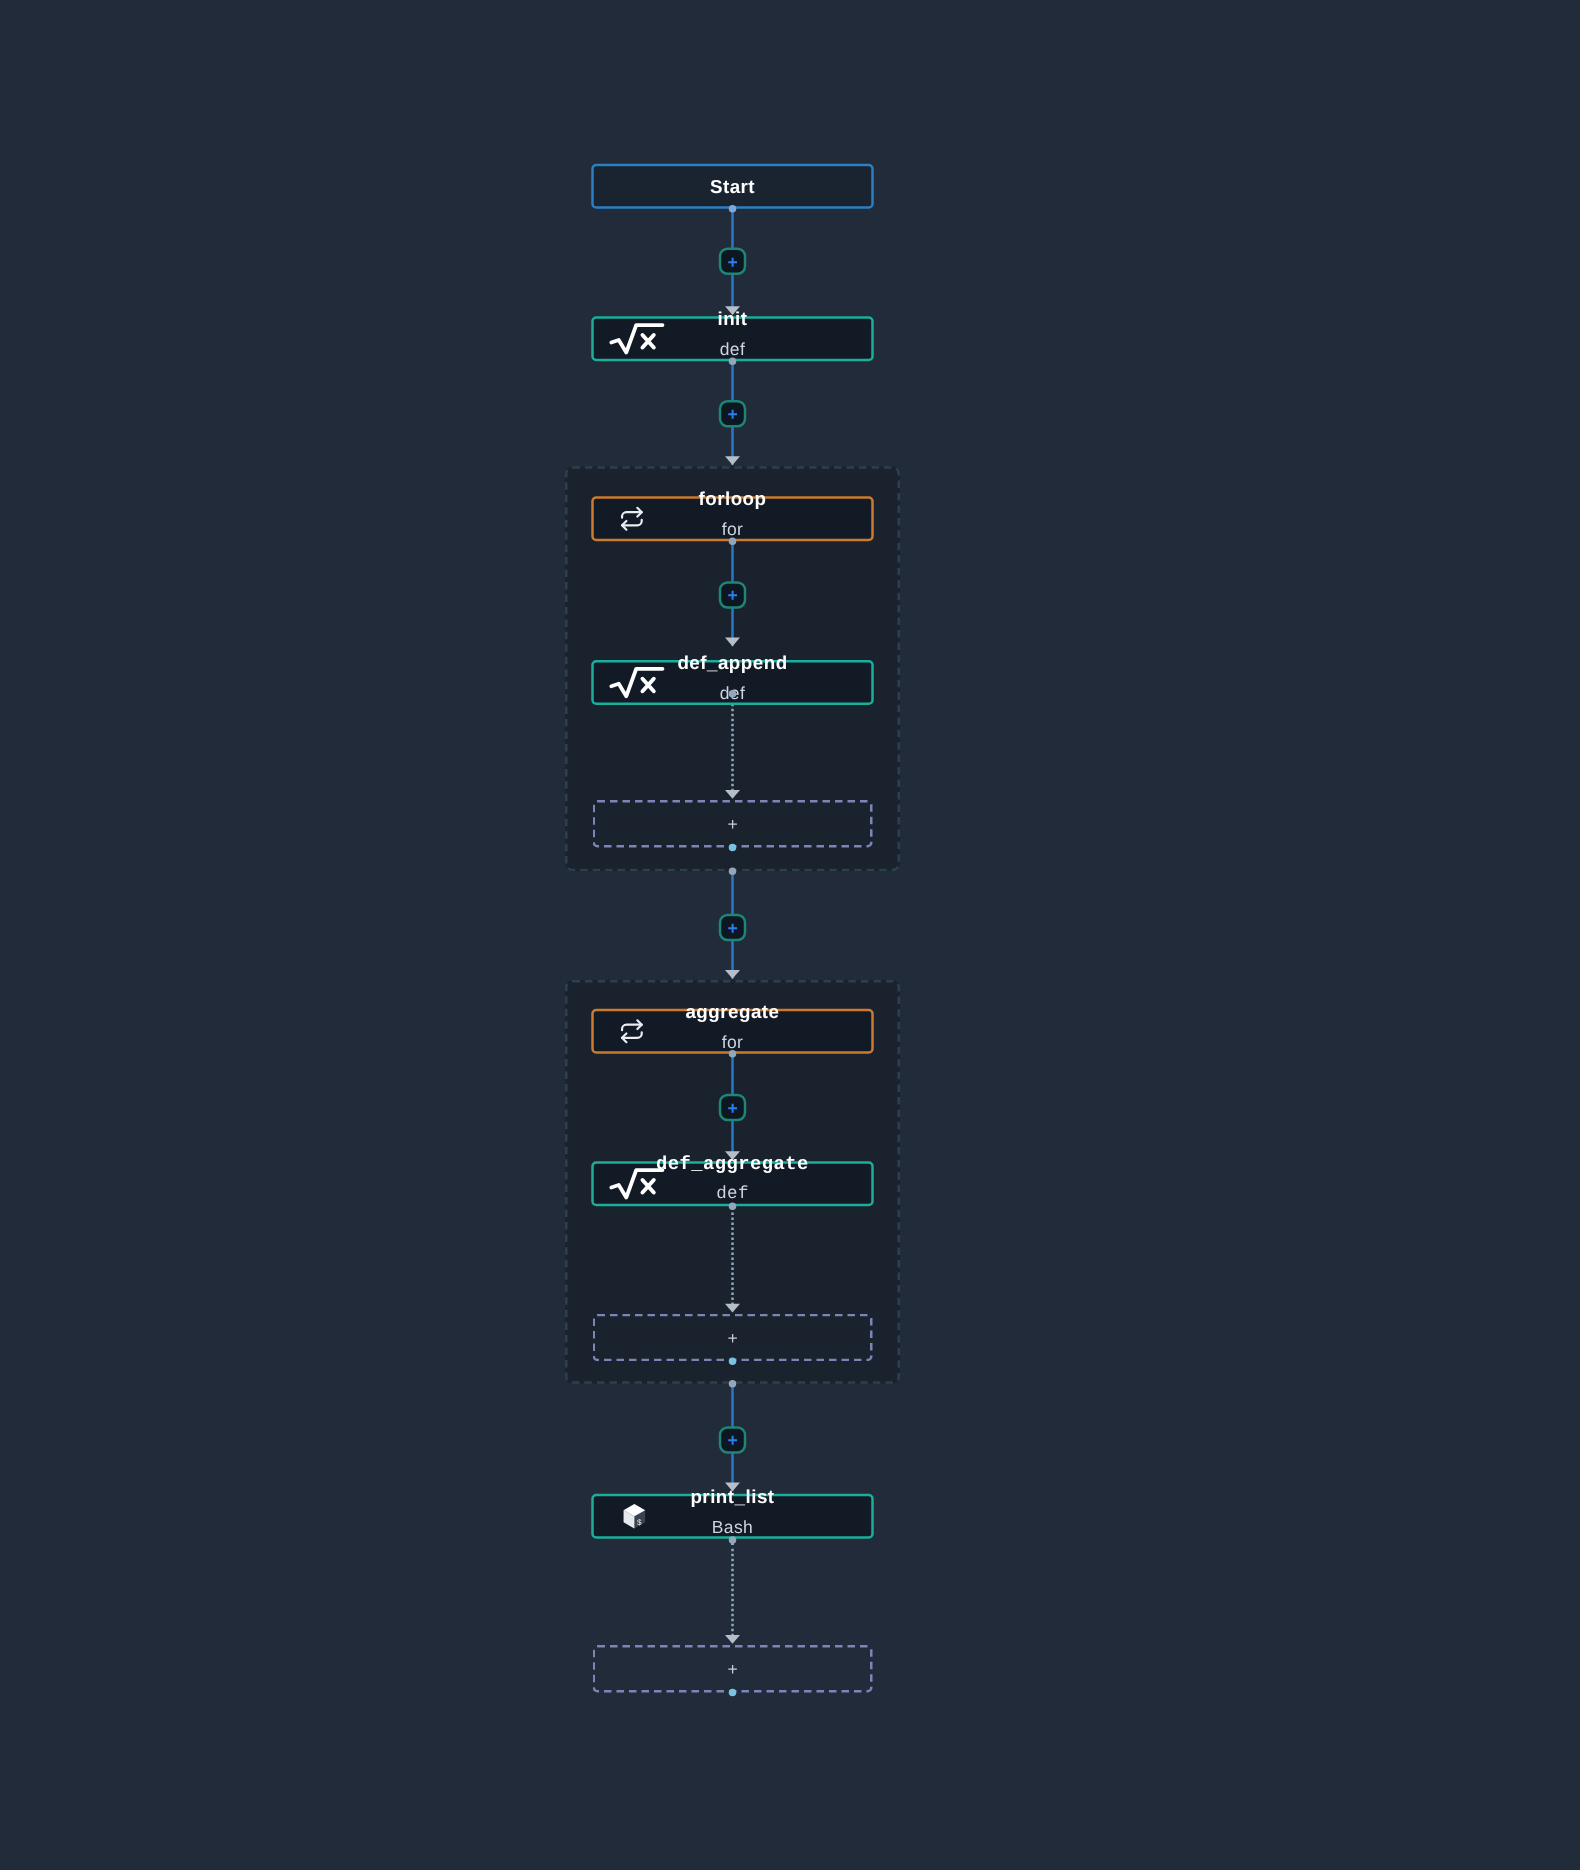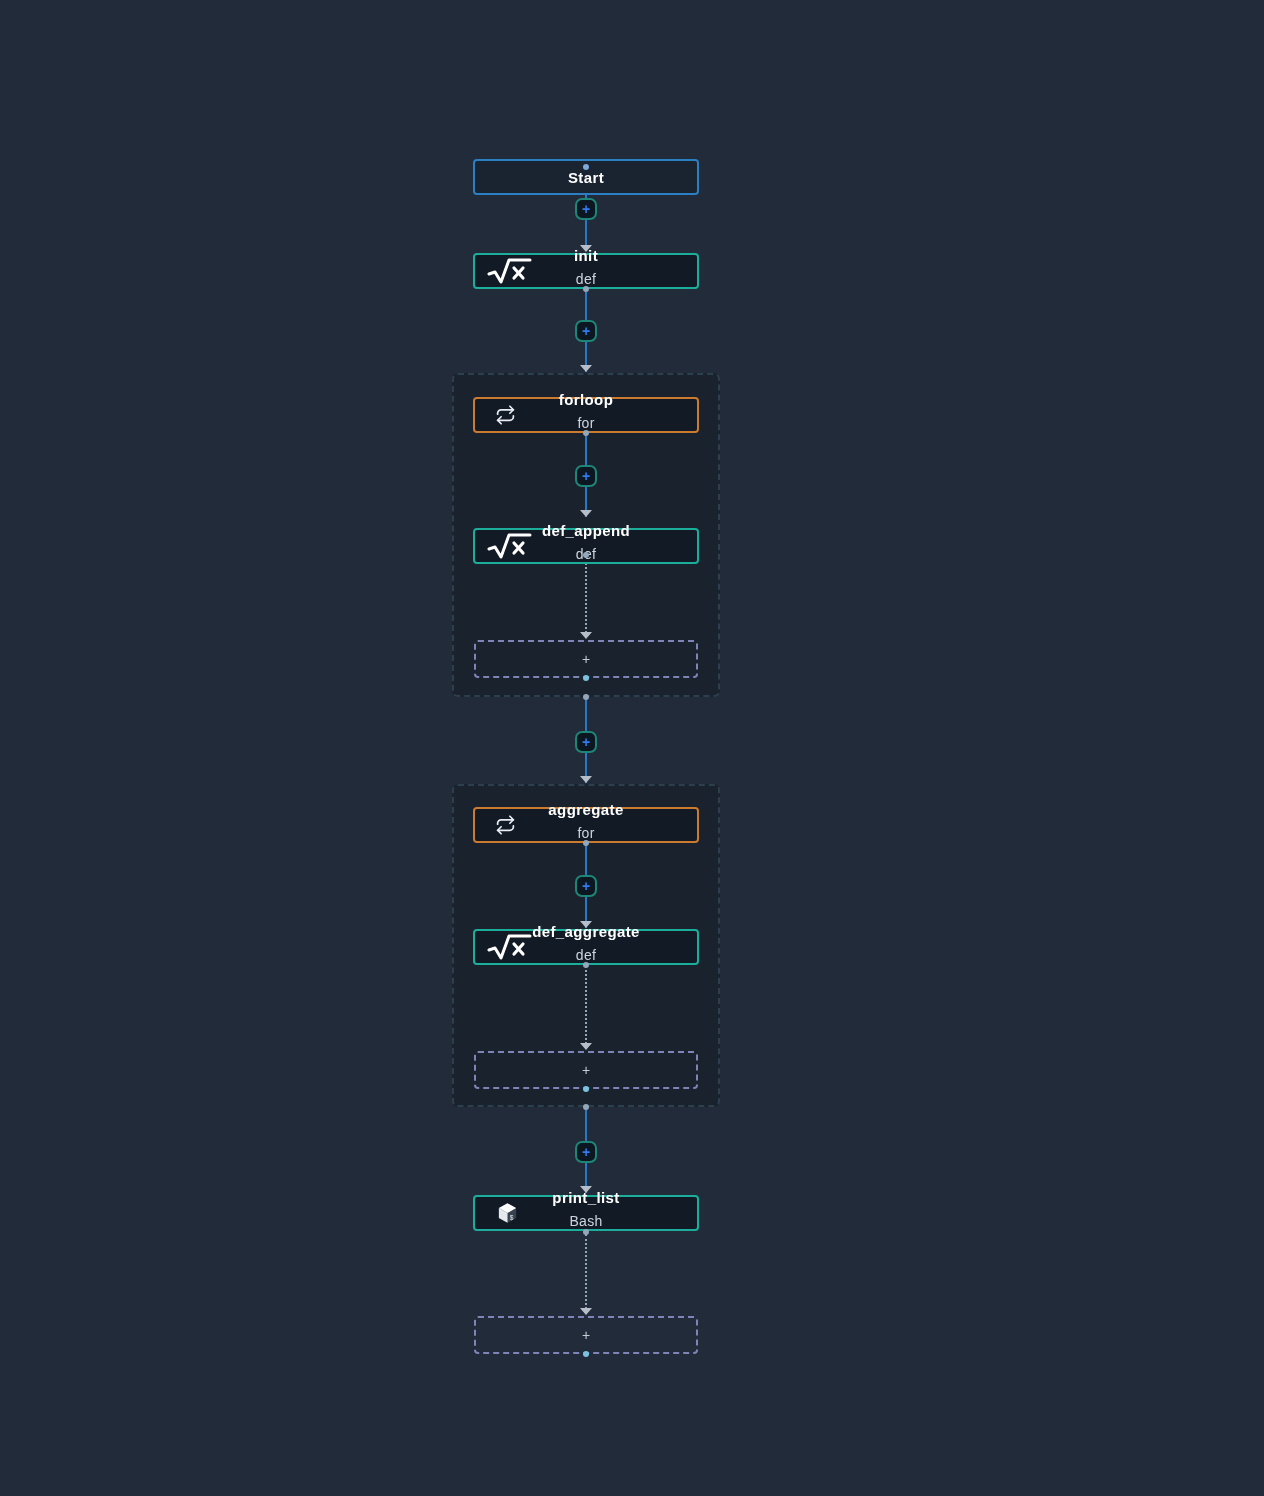--- a/index.html
+++ b/index.html
@@ -125,21 +125,21 @@
   <div class="dot" style="top:1229px;"></div>
   <div class="dot cyan" style="top:1351px;"></div>
 
   <button class="plus-btn" style="top:198px;">+</button>
   <button class="plus-btn" style="top:320px;">+</button>
   <button class="plus-btn" style="top:465px;">+</button>
   <button class="plus-btn" style="top:731px;">+</button>
   <button class="plus-btn" style="top:875px;">+</button>
   <button class="plus-btn" style="top:1141px;">+</button>
 
-  <div class="node start-node" style="top:131px;margin-top:28px;">
+  <div class="node start-node" style="top:131px;">
     <span>Start</span>
   </div>
 
   <div class="node accent-teal" style="top:253px;">
     <span class="icon icon-sqrt">
       <svg viewBox="0 0 45 28">
         <path d="M2 17l6-2 6 10L22 3h21" fill="none" stroke="#ffffff" stroke-width="3" stroke-linecap="round" stroke-linejoin="round"></path>
         <path d="M27 11l9 10M36 11l-9 10" fill="none" stroke="#ffffff" stroke-width="3.2" stroke-linecap="round"></path>
       </svg>
     </span>
@@ -181,21 +181,21 @@
         <path d="m17 2 4 4-4 4"></path>
           <path d="M3 11v-1a4 4 0 0 1 4-4h14"></path>
         <path d="m7 22-4-4 4-4"></path>
           <path d="M21 13v1a4 4 0 0 1-4 4H3"></path>
       </svg>
     </span>
     <div class="node-title">aggregate</div>
     <div class="node-subtitle">for</div>
   </div>
 
-  <div class="node accent-teal" style="top:929px;">
+  <div class="node accent-teal" style="top:929px;font-family:Liberation Mono, monospace;">
     <span class="icon icon-sqrt">
       <svg viewBox="0 0 45 28">
         <path d="M2 17l6-2 6 10L22 3h21" fill="none" stroke="#ffffff" stroke-width="3" stroke-linecap="round" stroke-linejoin="round"></path>
         <path d="M27 11l9 10M36 11l-9 10" fill="none" stroke="#ffffff" stroke-width="3.2" stroke-linecap="round"></path>
       </svg>
     </span>
     <div class="node-title">def_aggregate</div>
     <div class="node-subtitle">def</div>
   </div>
 

